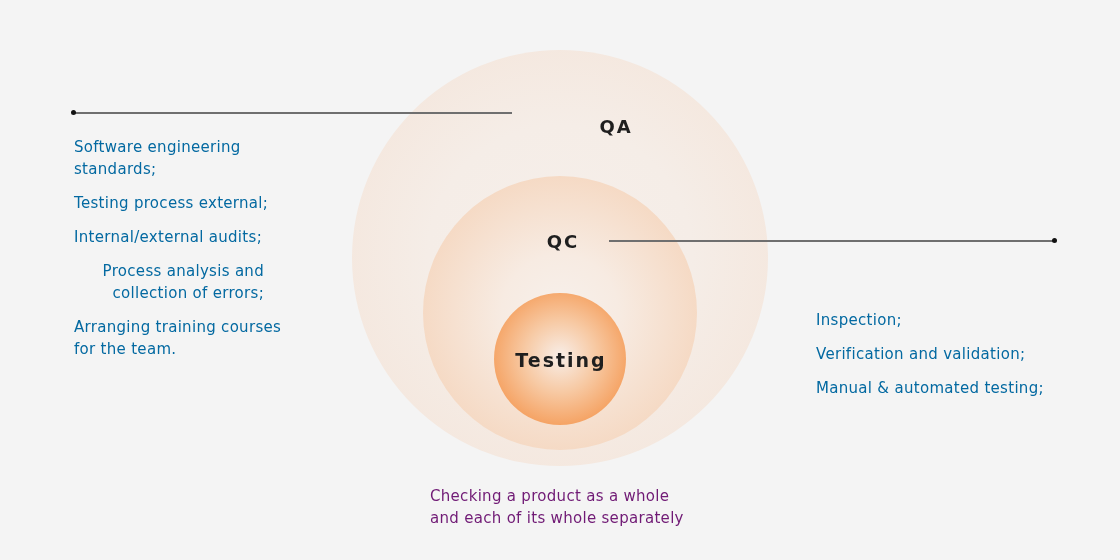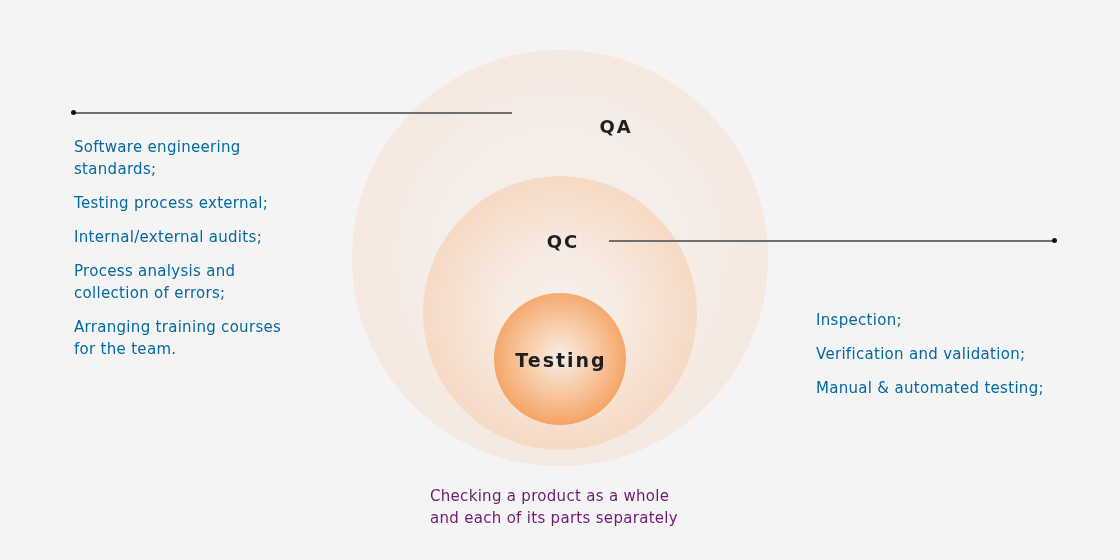--- a/index.html
+++ b/index.html
@@ -51,26 +51,26 @@
 <div class="leader" style="left:74px; top:112px; width:438px;"></div>
 <div class="dot" style="left:71px; top:110px;"></div>
 
 <div class="leader" style="left:609px; top:240px; width:446px;"></div>
 <div class="dot" style="left:1052px; top:238px;"></div>
 
 <div class="list left-list">
   <div class="item">Software engineering standards;</div>
   <div class="item">Testing process external;</div>
   <div class="item">Internal/external audits;</div>
-  <div class="item" style="width:190px;">Process analysis and collection of errors;</div>
+  <div class="item" style="width:190px;text-align:right;">Process analysis and collection of errors;</div>
   <div class="item" style="width:232px;">Arranging training courses for the team.</div>
 </div>
 
 <div class="list right-list">
   <div class="item">Inspection;</div>
   <div class="item">Verification and validation;</div>
   <div class="item">Manual &amp; automated testing;</div>
 </div>
 
 <div class="caption">
   <div>Checking a product as a whole</div>
-  <div>and each of its parts separately</div>
+  <div>and each of its whole separately</div>
 </div>
 
 </body></html>

